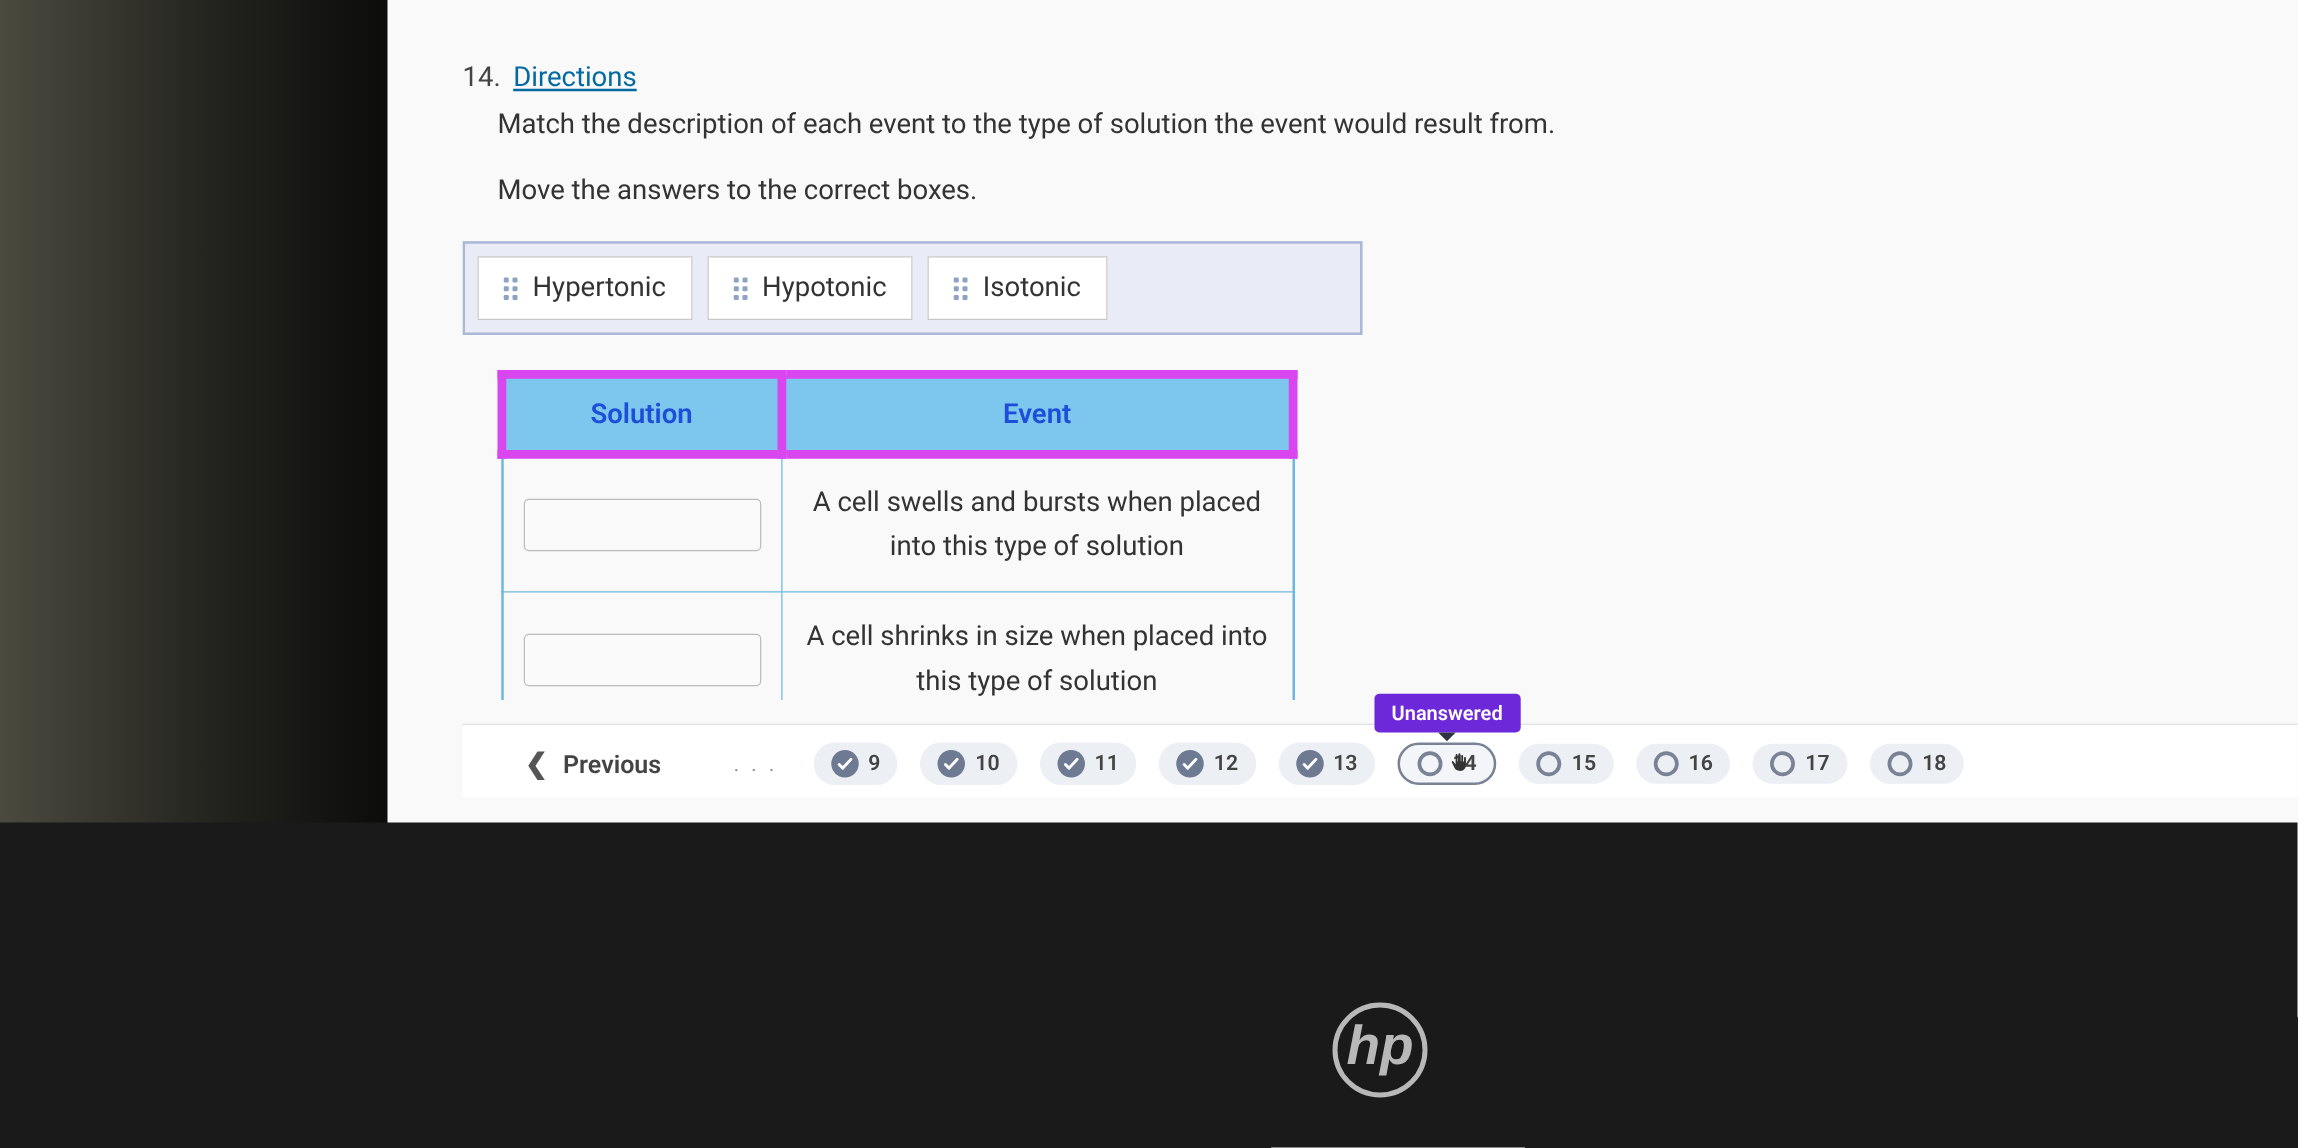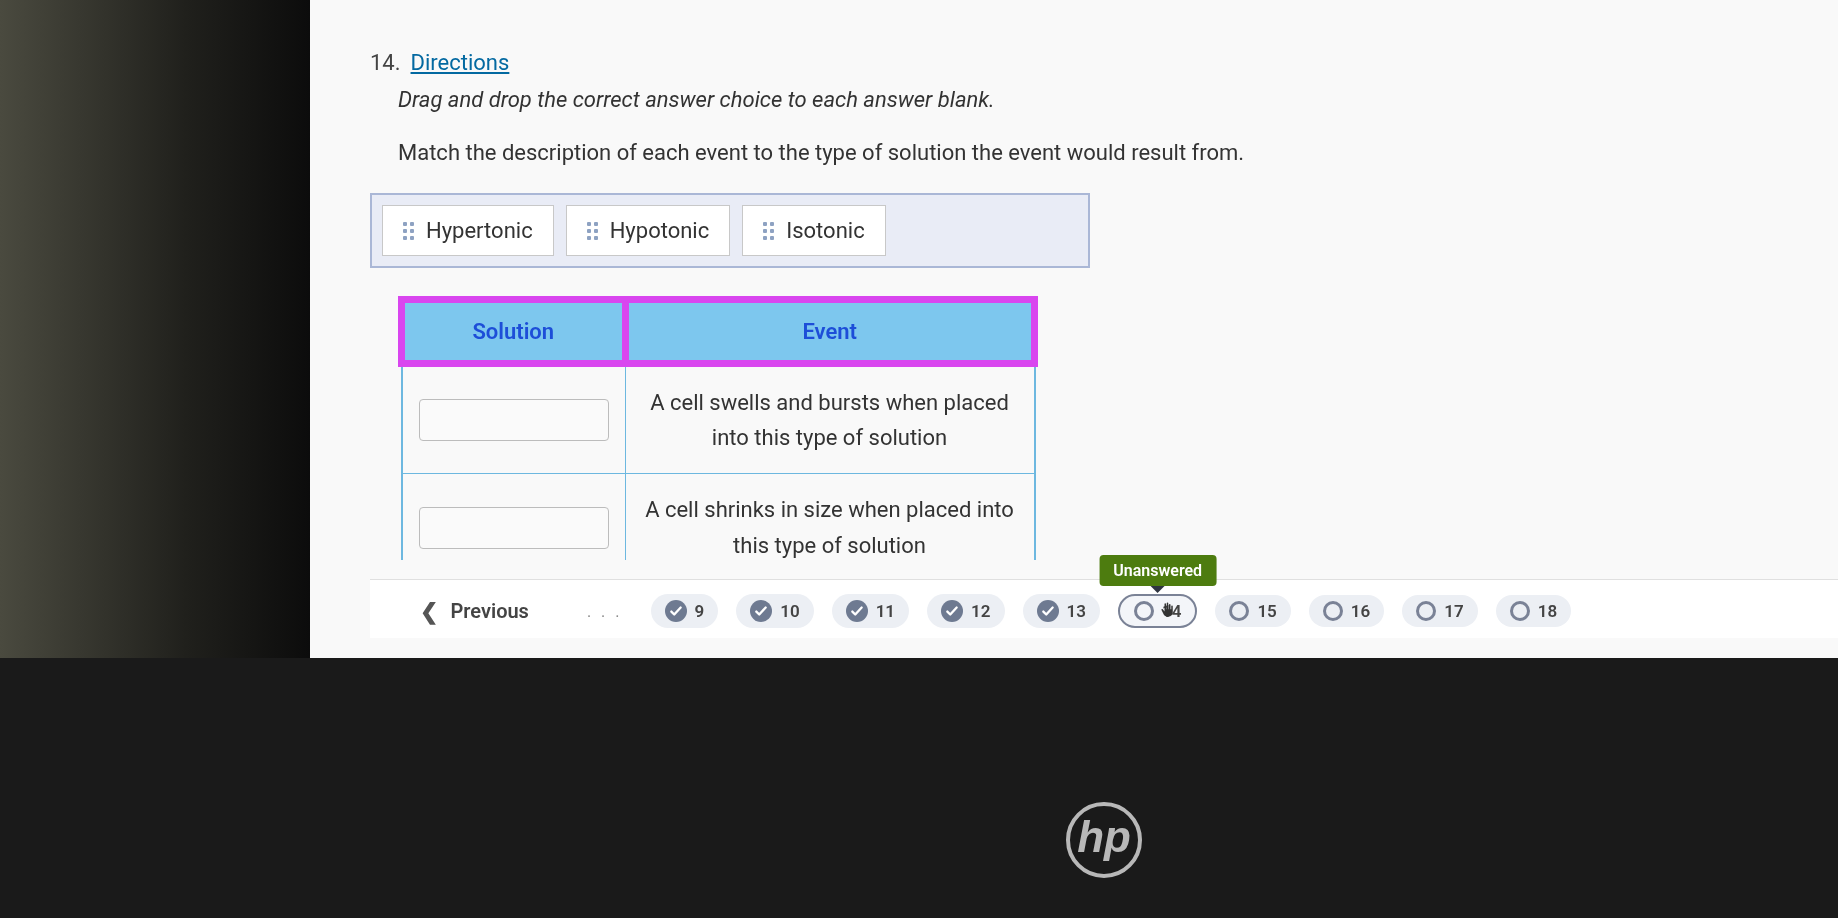--- a/index.html
+++ b/index.html
@@ -118,21 +118,21 @@
 .qpill.current { border: 2px solid #7a8296; background: #f3f5f9; padding: 5px 14px; }
 .status-icon { width: 22px; height: 22px; border-radius: 50%; display: inline-flex; align-items: center; justify-content: center; }
 .status-icon.answered { background: #6e7a91; }
 .status-icon.answered svg { width: 14px; height: 14px; }
 .status-icon.unanswered { border: 3px solid #7a8296; background: transparent; width: 20px; height: 20px; }
 .tooltip {
   position: absolute;
   bottom: 40px;
   left: 50%;
   transform: translateX(-50%);
-  background: #4d7c0f;
+  background: #6d28d9;
   color: #fff;
   padding: 6px 14px;
   border-radius: 4px;
   font-size: 16px;
   white-space: nowrap;
 }
 .tooltip::after {
   content: "";
   position: absolute;
   top: 100%;
@@ -186,22 +186,22 @@
 <body>
 
 <div class="laptop-frame"></div>
 
 <div class="page">
   <div class="content-clip">
     <div class="qline">
       <span class="qnum">14.</span>
       <span class="directions-link">Directions</span>
     </div>
-    <p class="instr1">Drag and drop the correct answer choice to each answer blank.</p>
     <p class="instr2">Match the description of each event to the type of solution the event would result from.</p>
+    <p class="instr3">Move the answers to the correct boxes.</p>
 
     <div class="choices-tray">
       <div class="choice">
         <span class="grip-icon">
             <span></span>
             <span></span>
             <span></span>
             <span></span>
             <span></span>
             <span></span>

